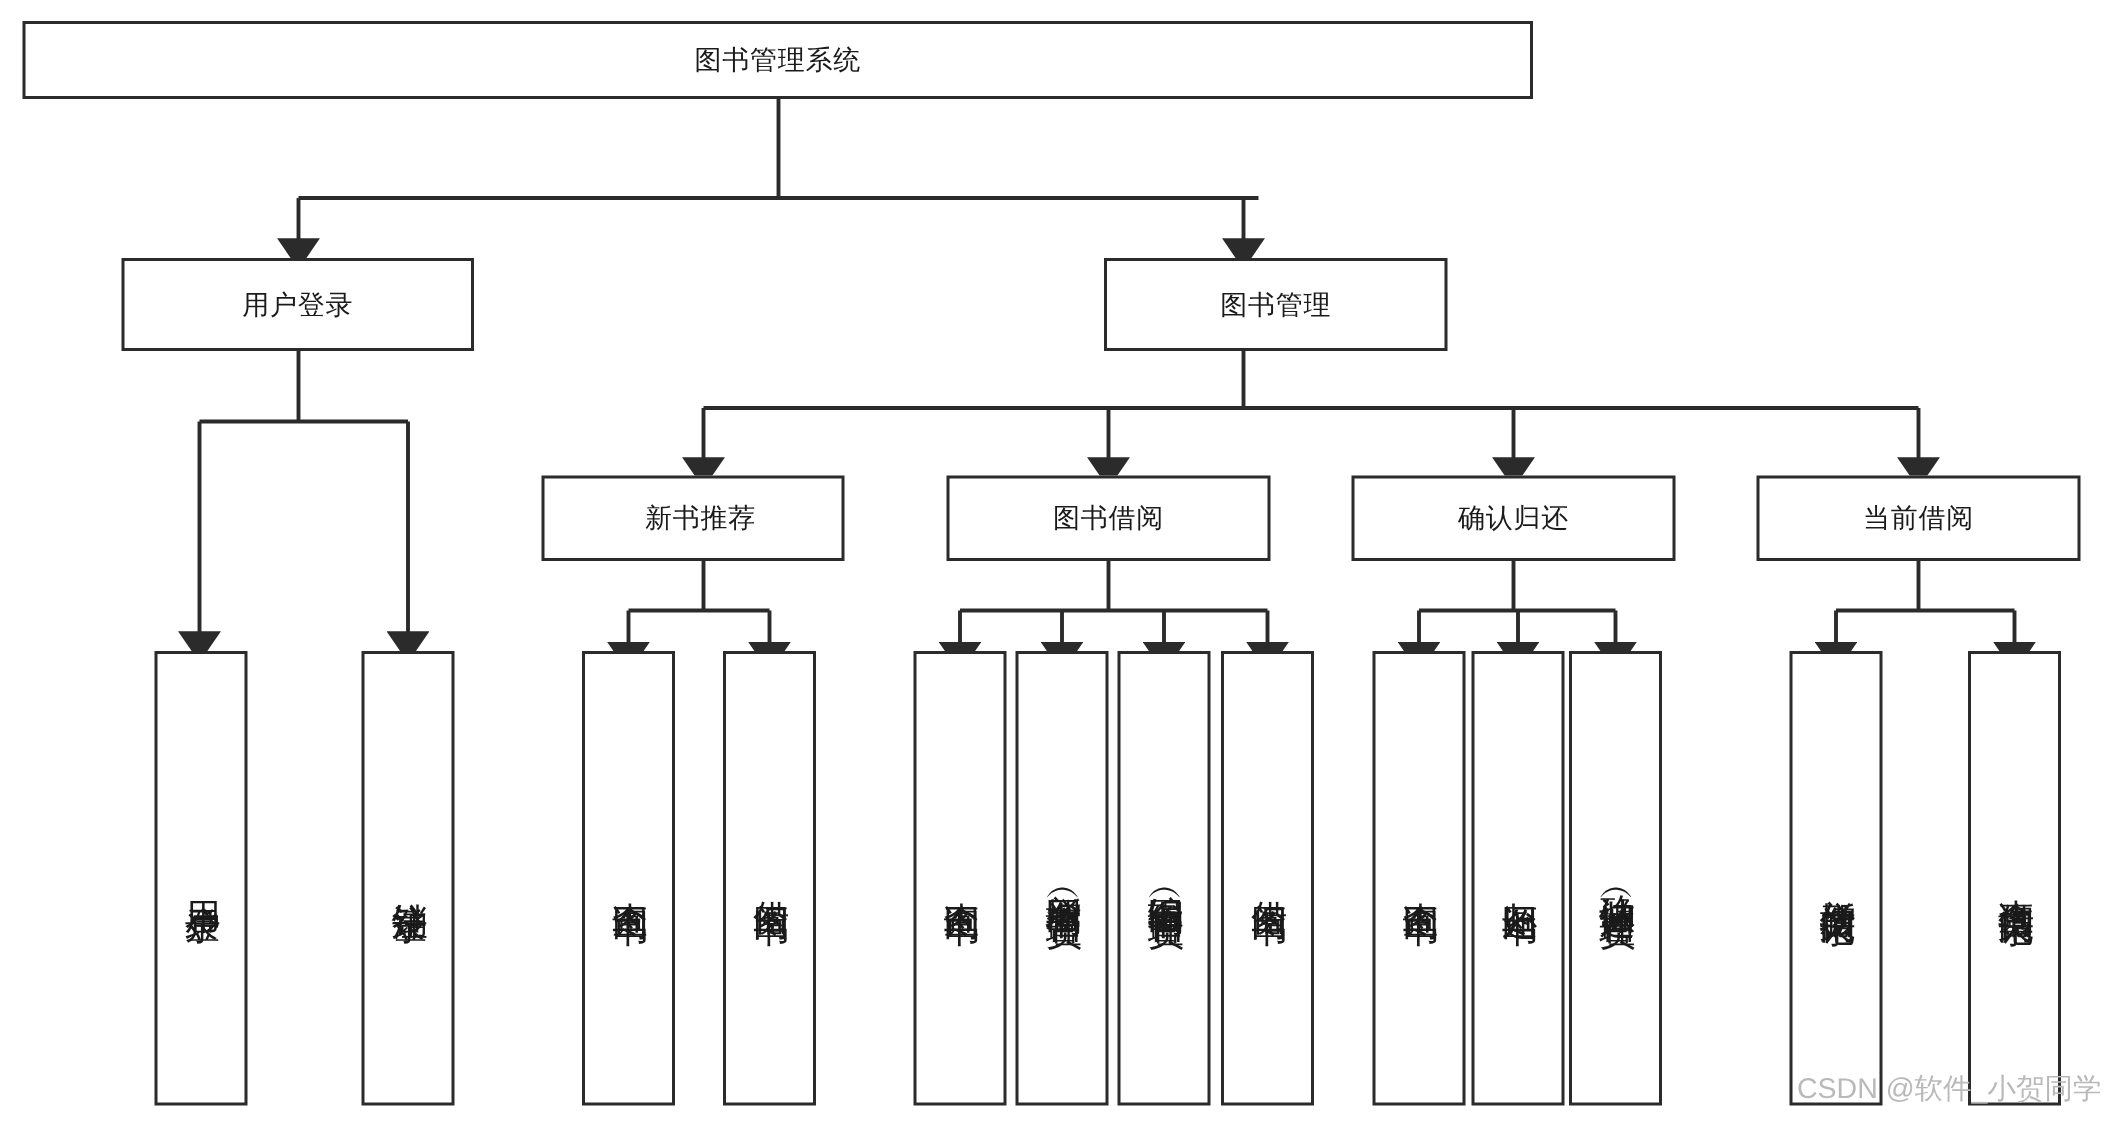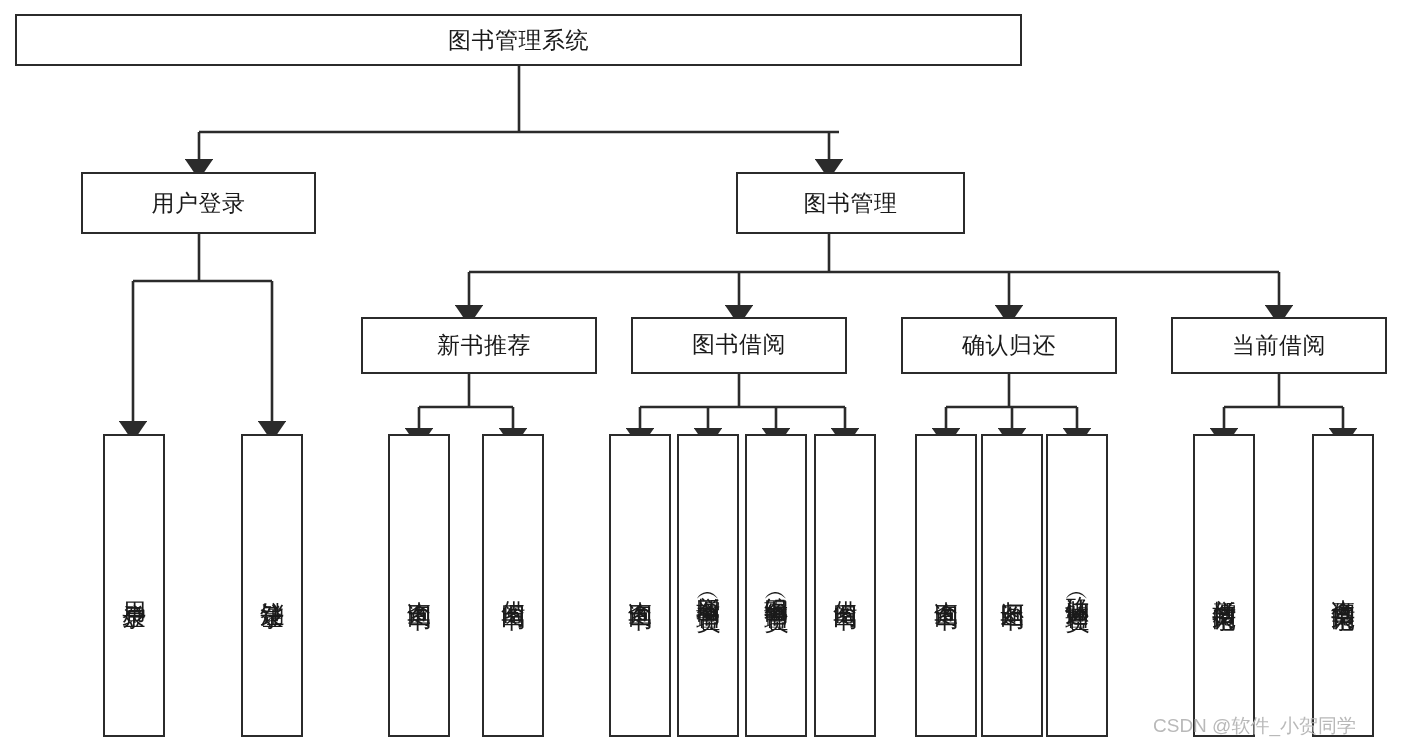--- a/index.html
+++ b/index.html
@@ -31,21 +31,21 @@
     position: absolute;
     box-sizing: border-box;
     border: 2.5px solid #2b2b2b;
     background: #ffffff;
     display: flex;
     align-items: center;
     justify-content: center;
     text-align: center;
   }
   .node .label {
-    font-size: 23px;
+    font-size: 18px;
     line-height: 1.05;
     letter-spacing: 0.5px;
     color: #1a1a1a;
     white-space: nowrap;
   }
   
   .node.vertical .label {
     writing-mode: vertical-rl;
     text-orientation: upright;
     font-size: 24px;
@@ -120,21 +120,21 @@
     <span class="label">图书管理系统</span>
   </div>
 
   <div class="node" style="left:81px; top:172px; width:235px; height:62px;">
     <span class="label">用户登录</span>
   </div>
   <div class="node" style="left:736px; top:172px; width:229px; height:62px;text-align:right;">
     <span class="label">图书管理</span>
   </div>
 
-  <div class="node" style="left:361px; top:317px; width:236px; height:57px;padding-left:10px;">
+  <div class="node" style="left:361px; top:317px; width:202px; height:57px;padding-left:10px;">
     <span class="label">新书推荐</span>
   </div>
   <div class="node" style="left:631px; top:317px; width:216px; height:57px;font-family:Liberation Serif, serif;">
     <span class="label">图书借阅</span>
   </div>
   <div class="node" style="left:901px; top:317px; width:216px; height:57px;">
     <span class="label">确认归还</span>
   </div>
   <div class="node" style="left:1171px; top:317px; width:216px; height:57px;">
     <span class="label">当前借阅</span>
@@ -177,15 +177,15 @@
     <span class="label">确认归还（管理员）</span>
   </div>
 
   <div class="node vertical" style="left:1193px; top:434px; width:62px; height:303px;">
     <span class="label">新增借阅记录</span>
   </div>
   <div class="node vertical" style="left:1312px; top:434px; width:62px; height:303px;">
     <span class="label">查询借阅记录</span>
   </div>
 
-  <div class="watermark" style="left:1153px; top:713px;">CSDN @软件_小贺同学</div>
+  <div class="watermark" style="left:1198px; top:713px;">CSDN @软件_小贺同学</div>
 
 </div>
 
 </body></html>

